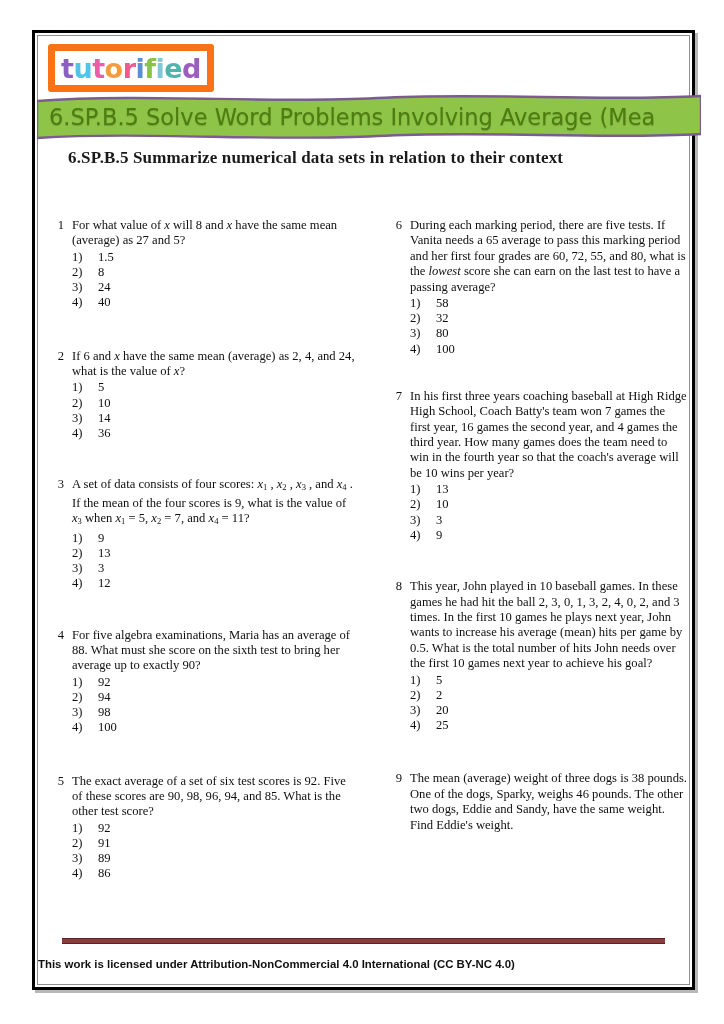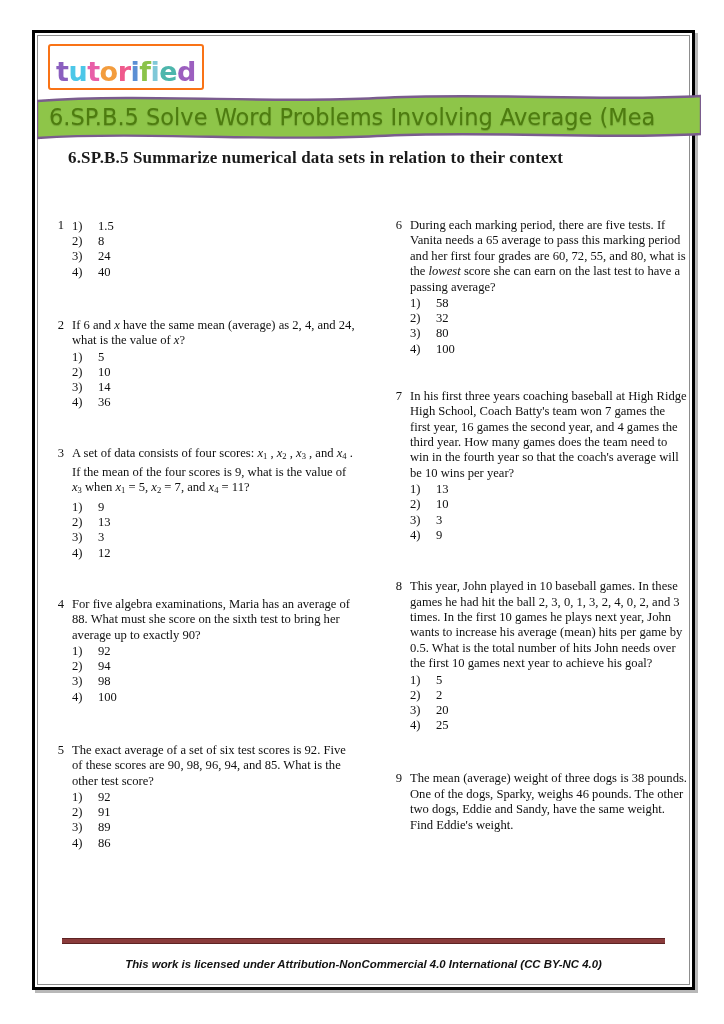--- a/index.html
+++ b/index.html
@@ -41,23 +41,23 @@
 
   
   #logo-area {
     position: absolute;
     left: 10px;
     top: 8px;
     height: 44px;
   }
   #logo {
     display: inline-block;
-    padding: 12px 6px 3px 6px;
+    padding: 4px 6px 3px 6px;
     background: #ffffff;
-    border: 2px solid #f97316;
+    border: 7px solid #f97316;
     border-radius: 3px;
     font-family: "DejaVu Sans", sans-serif;
     font-weight: bold;
     font-size: 27px;
     letter-spacing: -0.5px;
     line-height: 1;
     white-space: nowrap;
   }
   #logo span { display: inline-block; }
 
@@ -161,23 +161,21 @@
     height: 4px;
     background: #8a3b3b;
     border-top: 1px solid #5d2323;
     border-bottom: 1px solid #5d2323;
   }
   #footer-text {
     position: absolute;
     left: 0;
     right: 0;
     bottom: 14px;
-    text-align: center;
     font-family: "Liberation Sans", sans-serif;
-    font-style: italic;
     font-weight: bold;
     font-size: 11.4px;
     color: #111111;
   }
 </style>
 </head>
 <body>
 
 <div id="page-sheet">
   <div id="page-inner">
@@ -193,20 +191,21 @@
       <div id="banner-title" style="color: #4d7c0f;">6.SP.B.5 Solve Word Problems Involving Average (Mea</div>
     </div>
 
     <div id="standard-line">6.SP.B.5 Summarize numerical data sets in relation to their context</div>
 
     <div id="columns">
       <div class="column left" id="col-left">
           <div class="question">
             <div class="q-num">1</div>
             <div class="q-body">
+              <p class="q-stem">For what value of <span class="var">x</span> will 8 and <span class="var">x</span> have the same mean (average) as 27 and 5?</p>
               <div class="choices">
                 <div class="choice">
                   <span class="choice-label">1)</span>
                   <span class="choice-text">1.5</span>
                 </div>
                 <div class="choice">
                   <span class="choice-label">2)</span>
                   <span class="choice-text">8</span>
                 </div>
                 <div class="choice">

